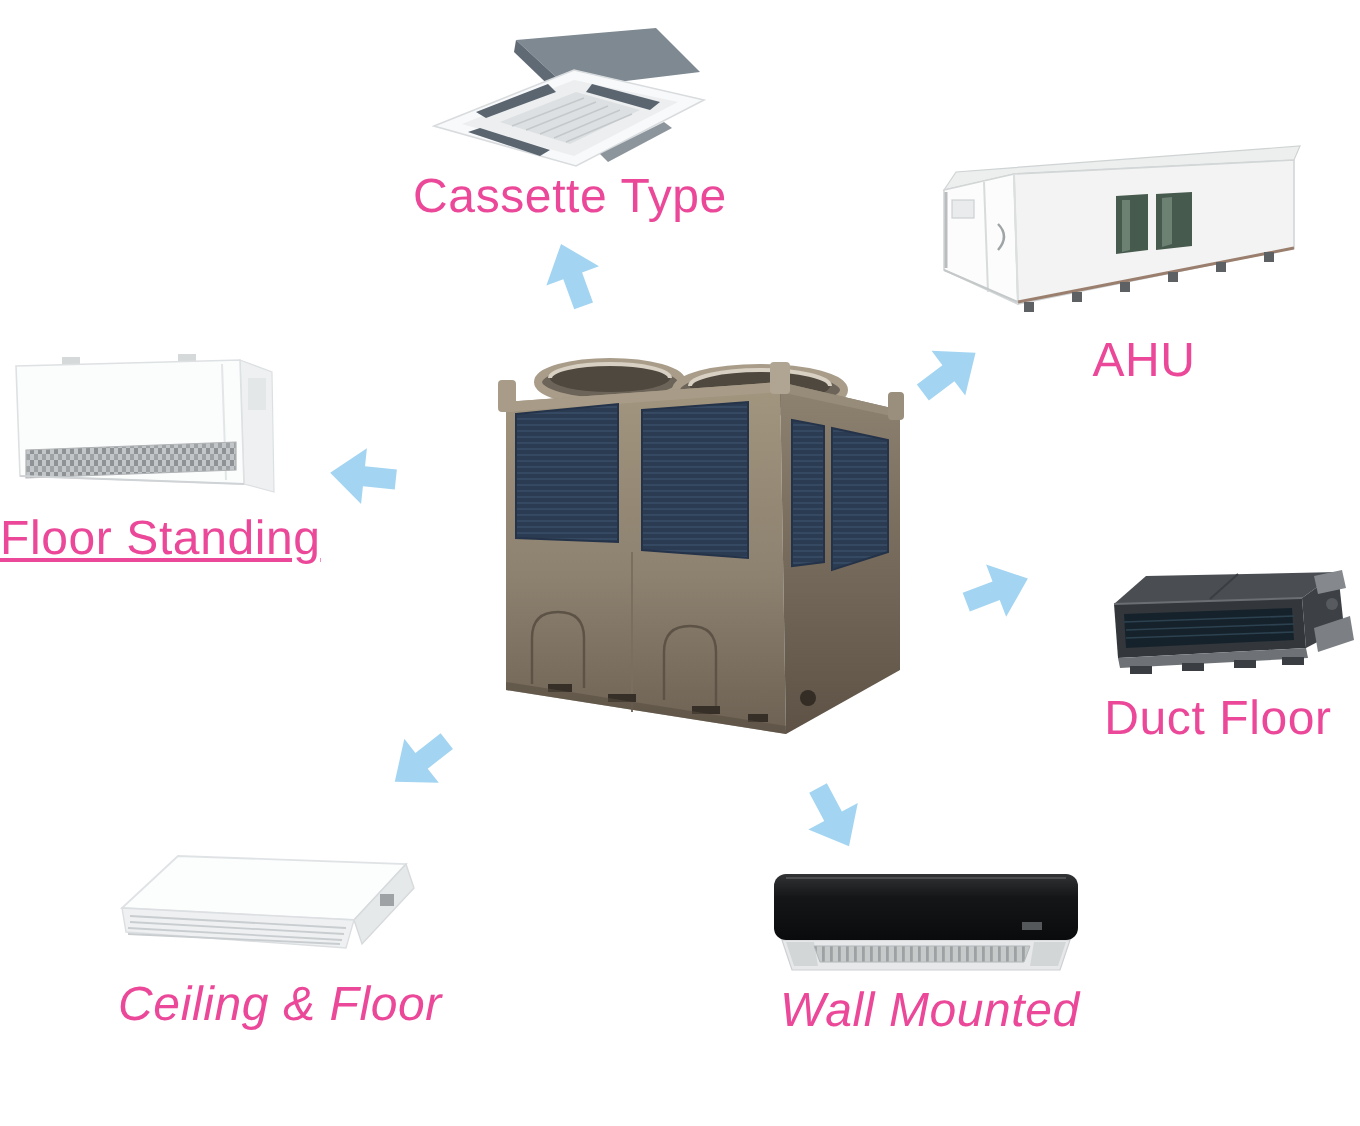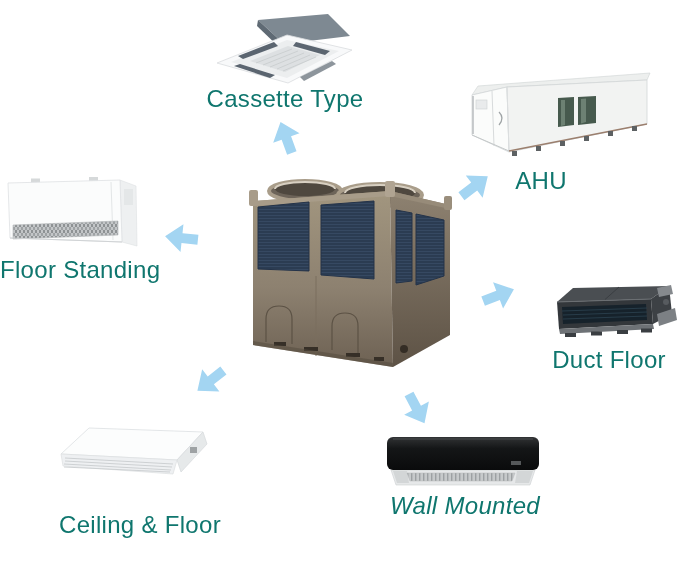--- a/index.html
+++ b/index.html
@@ -6,21 +6,21 @@
   .canvas{
     position:relative;
     width:680px;height:563px;
     background:#ffffff;
     overflow:hidden;
     font-family:"Liberation Sans", sans-serif;
   }
   .node{position:absolute;}
   .label{
     position:absolute;
-    color:#0f766e;
+    color:#ec4899;
     font-size:24px;
     font-weight:400;
     letter-spacing:0.3px;
     text-align:center;
     white-space:nowrap;
   }
   .arrow{
     position:absolute;
     width:40px;height:40px;
   }
@@ -130,42 +130,42 @@
       <g fill="#5d6163">
         <rect x="42" y="79" width="5" height="5"></rect>
         <rect x="66" y="74" width="5" height="5"></rect>
         <rect x="90" y="69" width="5" height="5"></rect>
         <rect x="114" y="64" width="5" height="5"></rect>
         <rect x="138" y="59" width="5" height="5"></rect>
         <rect x="162" y="54" width="5" height="5"></rect>
       </g>
     </svg>
   </div>
-  <div class="label" style="left:493px;top:167px;width:96px;">AHU</div>
+  <div class="label" style="left:524px;top:167px;width:96px;">AHU</div>
 
   <div class="node" style="left:3px;top:176px;">
     <svg width="140" height="72" viewBox="0 0 140 72">
       <defs>
         <pattern id="fsgrille" width="4" height="6" patternUnits="userSpaceOnUse">
           <rect width="4" height="6" fill="#c3c6c8"></rect>
           <rect x="0" y="0" width="2" height="3" fill="#8e9294"></rect>
           <rect x="2" y="3" width="2" height="3" fill="#9ea2a4"></rect>
         </pattern>
       </defs>
       <rect x="28" y="2.5" width="9" height="5" fill="#d6d9da"></rect>
       <rect x="86" y="1" width="9" height="5" fill="#d6d9da"></rect>
       <polygon points="117,4 133,10 134,70 119,66" fill="#eef0f1" stroke="#dde0e2" stroke-width="0.6"></polygon>
       <polygon points="5,7 117,4 119,66 7,62" fill="#fbfcfc" stroke="#dee1e3" stroke-width="0.8"></polygon>
       <rect x="121" y="13" width="9" height="16" fill="#e4e7e8"></rect>
       <line x1="108" y1="6" x2="110" y2="64" stroke="#e3e6e7" stroke-width="1"></line>
       <polygon points="10,49 115,45 115,59 10,63" fill="url(#fsgrille)" stroke="#b0b3b5" stroke-width="0.6"></polygon>
       <line x1="7" y1="62" x2="119" y2="66" stroke="#d0d3d5" stroke-width="1"></line>
     </svg>
   </div>
-  <div class="label" style="left:0px;top:256px;width:158px;">Floor Standing</div>
+  <div class="label" style="left:0px;top:256px;width:158px;text-decoration:underline;">Floor Standing</div>
 
   <div class="node" style="left:545px;top:278px;">
     <svg width="135" height="70" viewBox="0 0 135 70">
       <polygon points="12,24 28,10 124,8 106,21" fill="#4a4e52"></polygon>
       <line x1="60" y1="21.5" x2="74" y2="9" stroke="#3a3e42" stroke-width="1"></line>
       <polygon points="106,21 124,8 127,36 108,46" fill="#3d4145"></polygon>
       <polygon points="12,24 106,21 108,46 14,51" fill="#33373b"></polygon>
       <polygon points="17,29 101,26 102,42 18,46" fill="#16222b"></polygon>
       <g stroke="#2c4250" stroke-width="0.8">
         <line x1="17" y1="33" x2="102" y2="30"></line>
@@ -196,21 +196,21 @@
       <polygon points="6,36 122,42 118,56 8,48" fill="#eef0f2" stroke="#dcdfe1" stroke-width="0.7"></polygon>
       <g stroke="#c9cdcf" stroke-width="0.9">
         <line x1="10" y1="40" x2="118" y2="46"></line>
         <line x1="10" y1="43" x2="117" y2="49"></line>
         <line x1="9" y1="46" x2="116" y2="52"></line>
         <line x1="9" y1="49" x2="115" y2="54"></line>
       </g>
       <rect x="135" y="29" width="7" height="6" fill="#9ea2a4"></rect>
     </svg>
   </div>
-  <div class="label" style="left:40px;top:511px;width:200px;">Ceiling &amp; Floor</div>
+  <div class="label" style="left:40px;top:489px;width:200px;font-style:italic;">Ceiling &amp; Floor</div>
 
   <div class="node" style="left:383px;top:435px;">
     <svg width="160" height="52" viewBox="0 0 160 52">
       <defs>
         <linearGradient id="wmgrad" x1="0" y1="0" x2="0" y2="1">
           <stop offset="0" stop-color="#313335"></stop>
             <stop offset="0.35" stop-color="#141617"></stop>
             <stop offset="1" stop-color="#0a0b0c"></stop>
         </linearGradient>
         <pattern id="wmvent" width="4" height="8" patternUnits="userSpaceOnUse">

